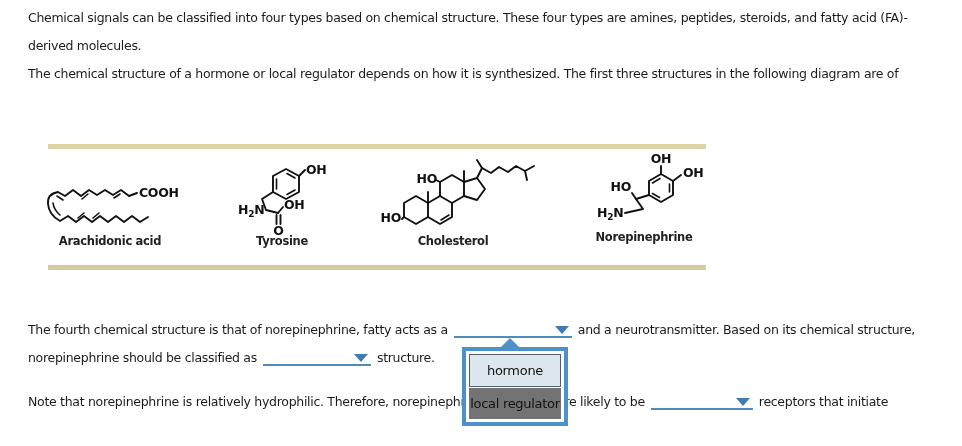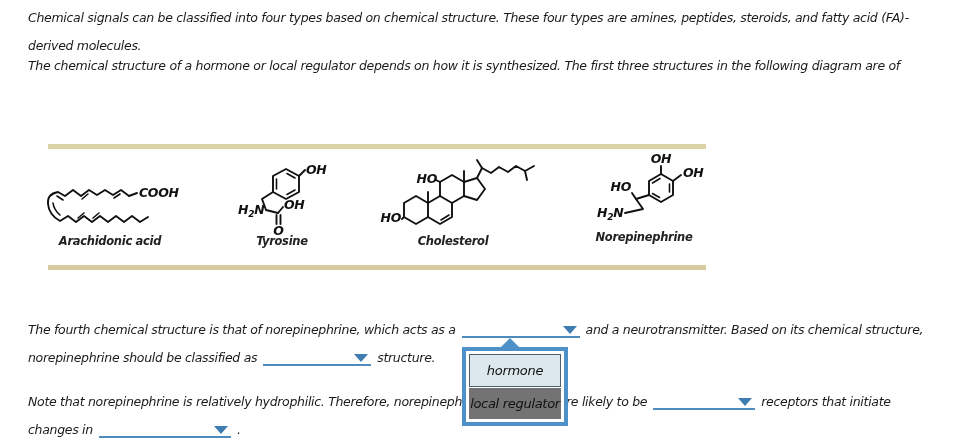--- a/index.html
+++ b/index.html
@@ -1,19 +1,19 @@
 <!DOCTYPE html>
 <html><head>
 <meta charset="utf-8">
 <style>
   html,body{margin:0;padding:0;background:#fff;}
   .page{
     position:relative;width:962px;height:446px;overflow:hidden;background:#ffffff;
     font-family:"DejaVu Sans","Liberation Sans",sans-serif;
-    color:#1b1b1b;font-size:12.5px;letter-spacing:-0.3px;font-style:italic;
+    color:#1b1b1b;font-size:12.5px;letter-spacing:-0.3px;
   }
   .para,.q{position:absolute;left:28px;}
   .line{height:28px;line-height:28px;white-space:nowrap;}
   .band{position:absolute;left:48px;width:658px;height:5px;}
   .band-top{background:#dbd2a8;}
   .band-bottom{background:#d5cb9f;}
   .blank{
     display:inline-block;position:relative;height:16px;vertical-align:-4px;
     border-bottom:2px solid #4f8bbd;margin:0 6px;
   }
@@ -46,21 +46,21 @@
 </head>
 <body>
 
 <div class="page">
 
   <div class="para" style="top:4px">
     <div class="line">Chemical signals can be classified into four types based on chemical structure. These four types are amines, peptides, steroids, and fatty acid (FA)-</div>
     <div class="line">derived molecules.</div>
   </div>
 
-  <div class="para" style="top:52px">
+  <div class="para" style="top:60px">
     <div class="line">The chemical structure of a hormone or local regulator depends on how it is synthesized. The first three structures in the following diagram are of</div>
   </div>
 
   <div class="band band-top" style="top:144px"></div>
   <div class="band band-bottom" style="top:265px"></div>
 
   <svg width="962" height="446" viewBox="0 0 962 446" style="position:absolute;left:0;top:0;pointer-events:none">
 
     <g>
       <path class="bond" d="M 137 193 L 129 196 L 121 190 L 113 195 L 105 190 L 97 195 L 89 190 L 81 196 L 73 190 L 65 196 L 58 192 Q 47 194 48 204 Q 49 215 60 221 L 68 216 L 76 222 L 84 216 L 92 222 L 100 216 L 108 222 L 116 216 L 124 222 L 132 216 L 140 222 L 148 217"></path>
@@ -119,27 +119,26 @@
       <text class="chem" x="683" y="177">OH</text>
       <path class="bond" d="M 649 195 L 636 199 L 643 209 L 625 213"></path>
       <path class="bond" d="M 636 199 L 632 193"></path>
       <text class="chem" x="631" y="191" text-anchor="end">HO</text>
       <text class="chem" x="597" y="217"><tspan>H</tspan><tspan class="sub" dy="3">2</tspan><tspan dy="-3">N</tspan></text>
       <text class="slabel" x="644" y="241">Norepinephrine</text>
     </g>
   </svg>
 
   <div class="q" style="top:316px">
-    <div class="line"><span>The fourth chemical structure is that of norepinephrine, which acts as a</span><span class="blank" style="width:118px"><span class="arrow"></span></span><span>and a neurotransmitter. Based on its chemical structure,</span></div>
+    <div class="line"><span>The fourth chemical structure is that of norepinephrine, fatty acts as a</span><span class="blank" style="width:118px"><span class="arrow"></span></span><span>and a neurotransmitter. Based on its chemical structure,</span></div>
     <div class="line"><span>norepinephrine should be classified as</span><span class="blank" style="width:108px"><span class="arrow"></span></span><span>structure.</span></div>
   </div>
 
   <div class="q" style="top:388px">
     <div class="line"><span>Note that norepinephrine is relatively hydrophilic. Therefore, norepinephrine would be more likely to be</span><span class="blank" style="width:102px"><span class="arrow"></span></span><span>receptors that initiate</span></div>
-    <div class="line"><span>changes in</span><span class="blank" style="width:132px"><span class="arrow"></span></span><span>.</span></div>
   </div>
 
   <div class="popup-caret"></div>
   <div class="popup">
     <div class="opt opt-hl">hormone</div>
     <div class="opt opt-plain">local regulator</div>
   </div>
 
 </div>
 

